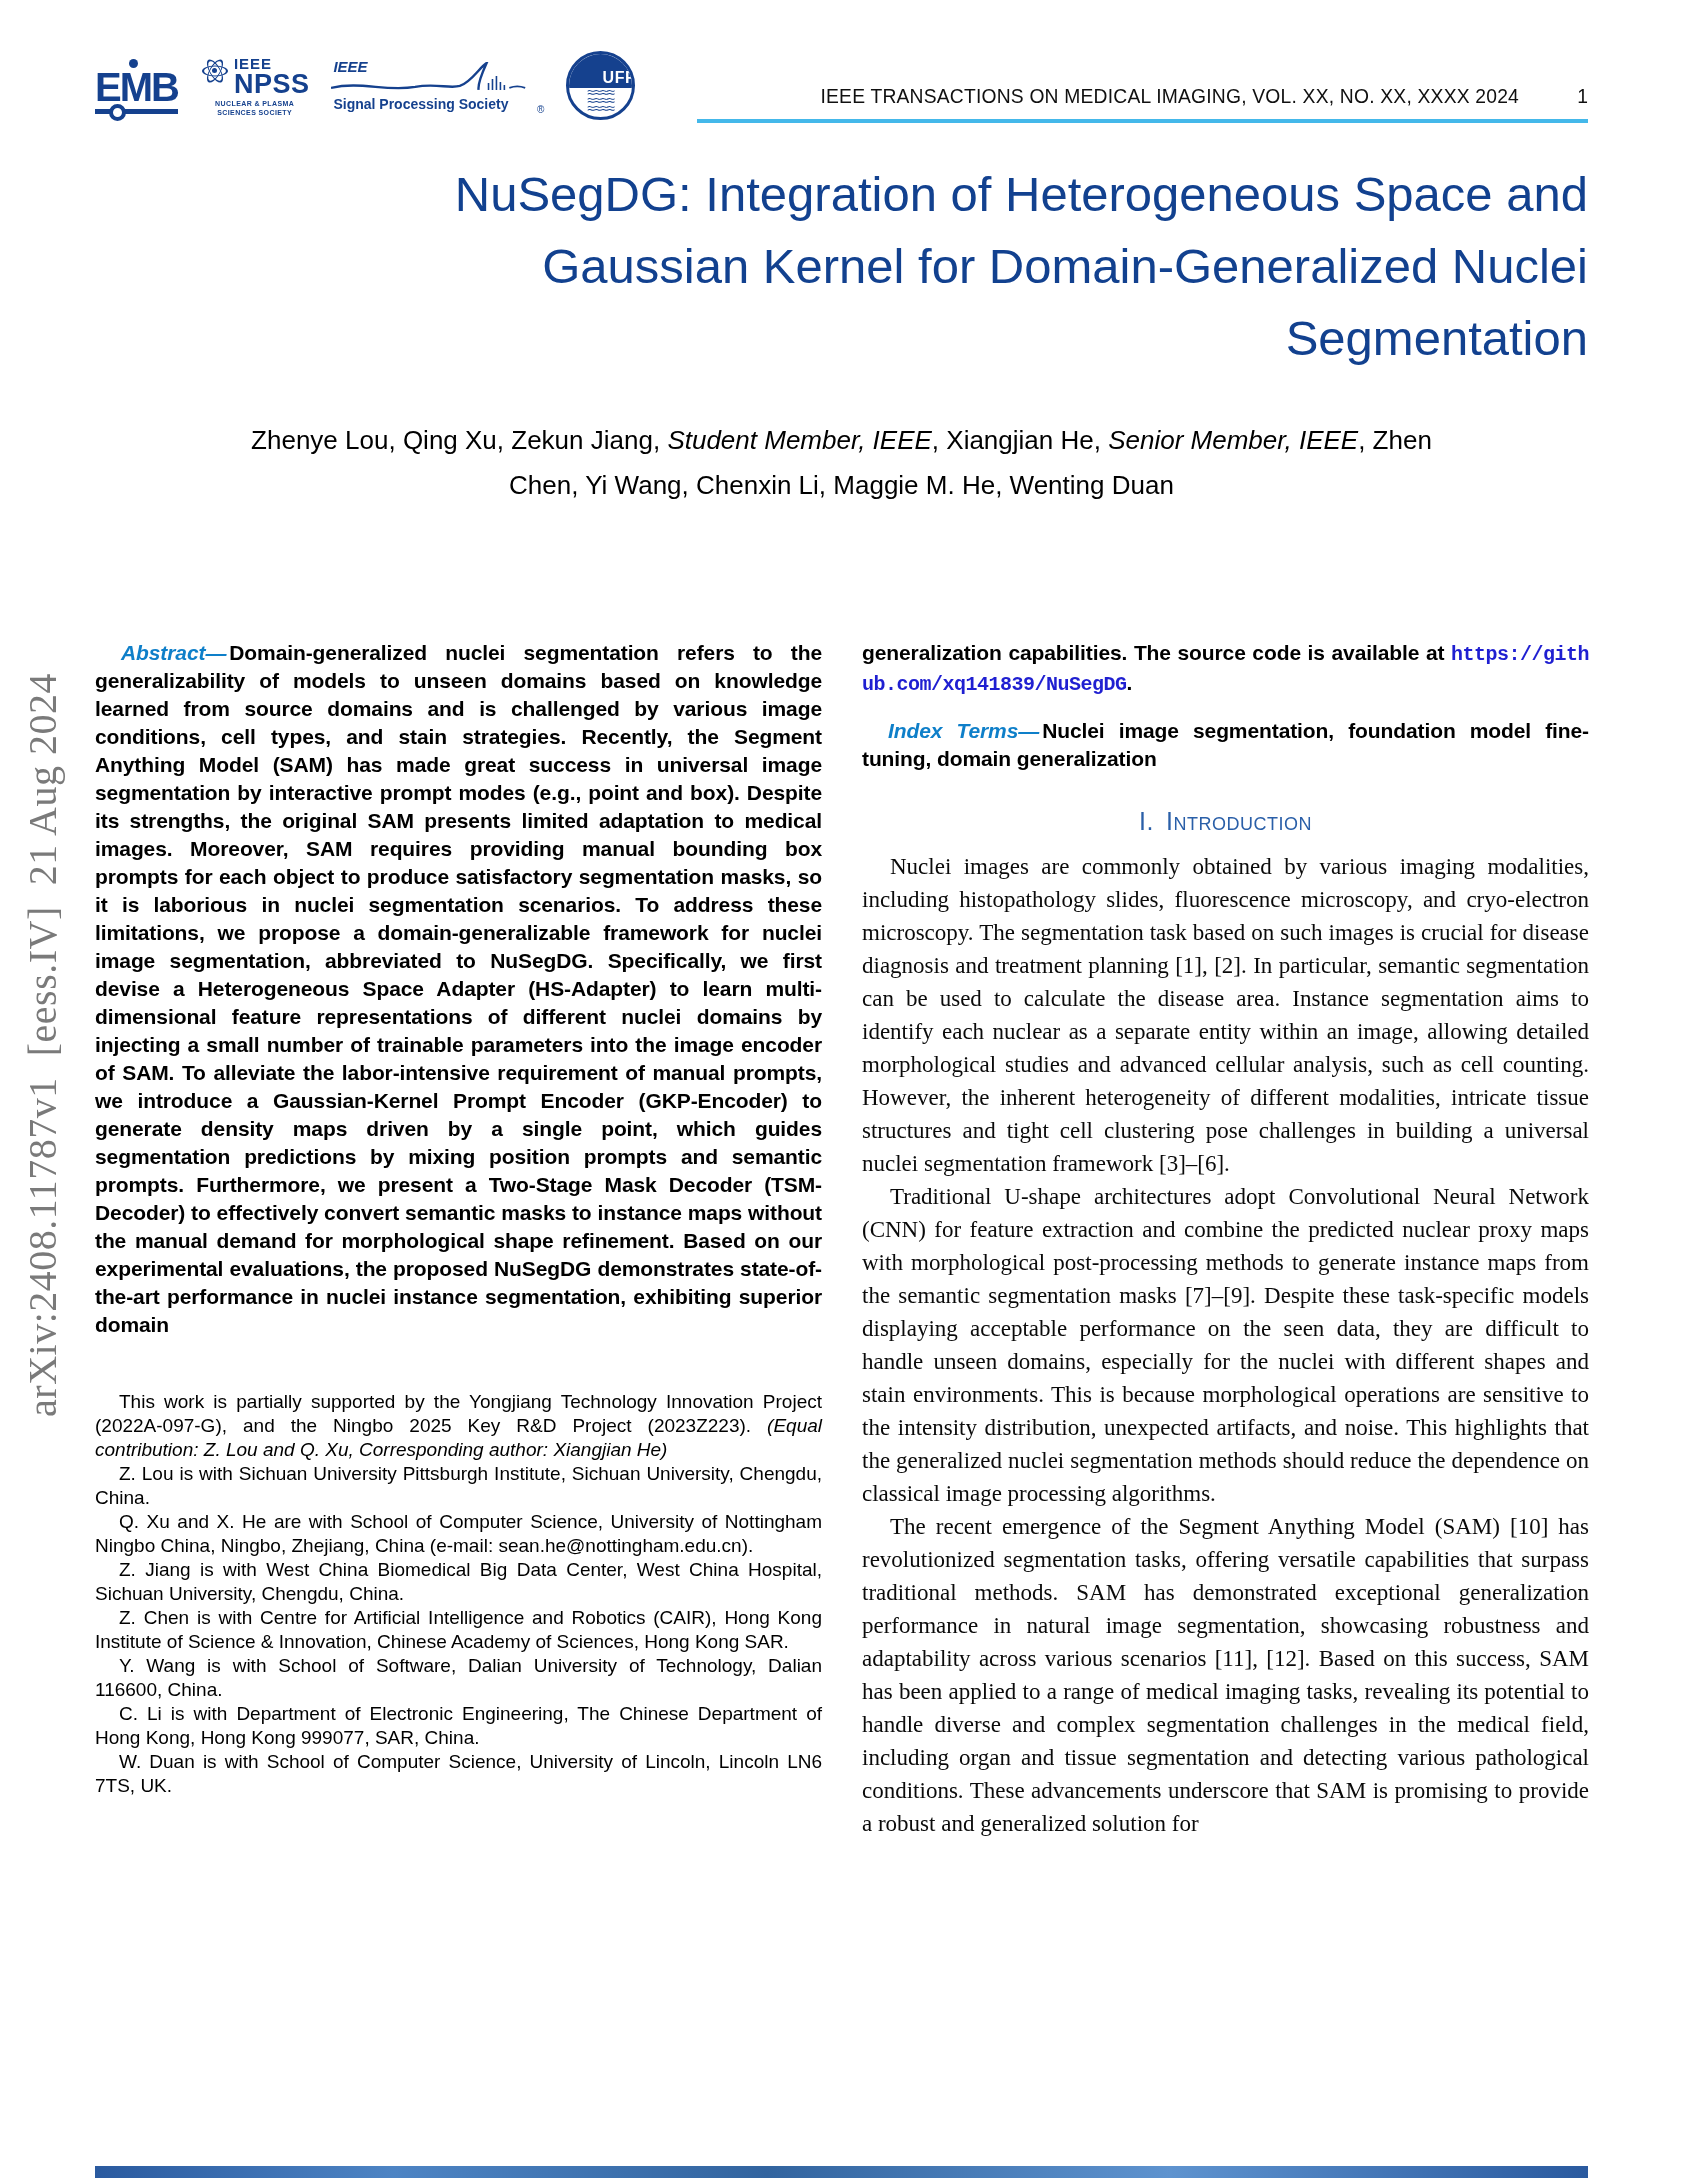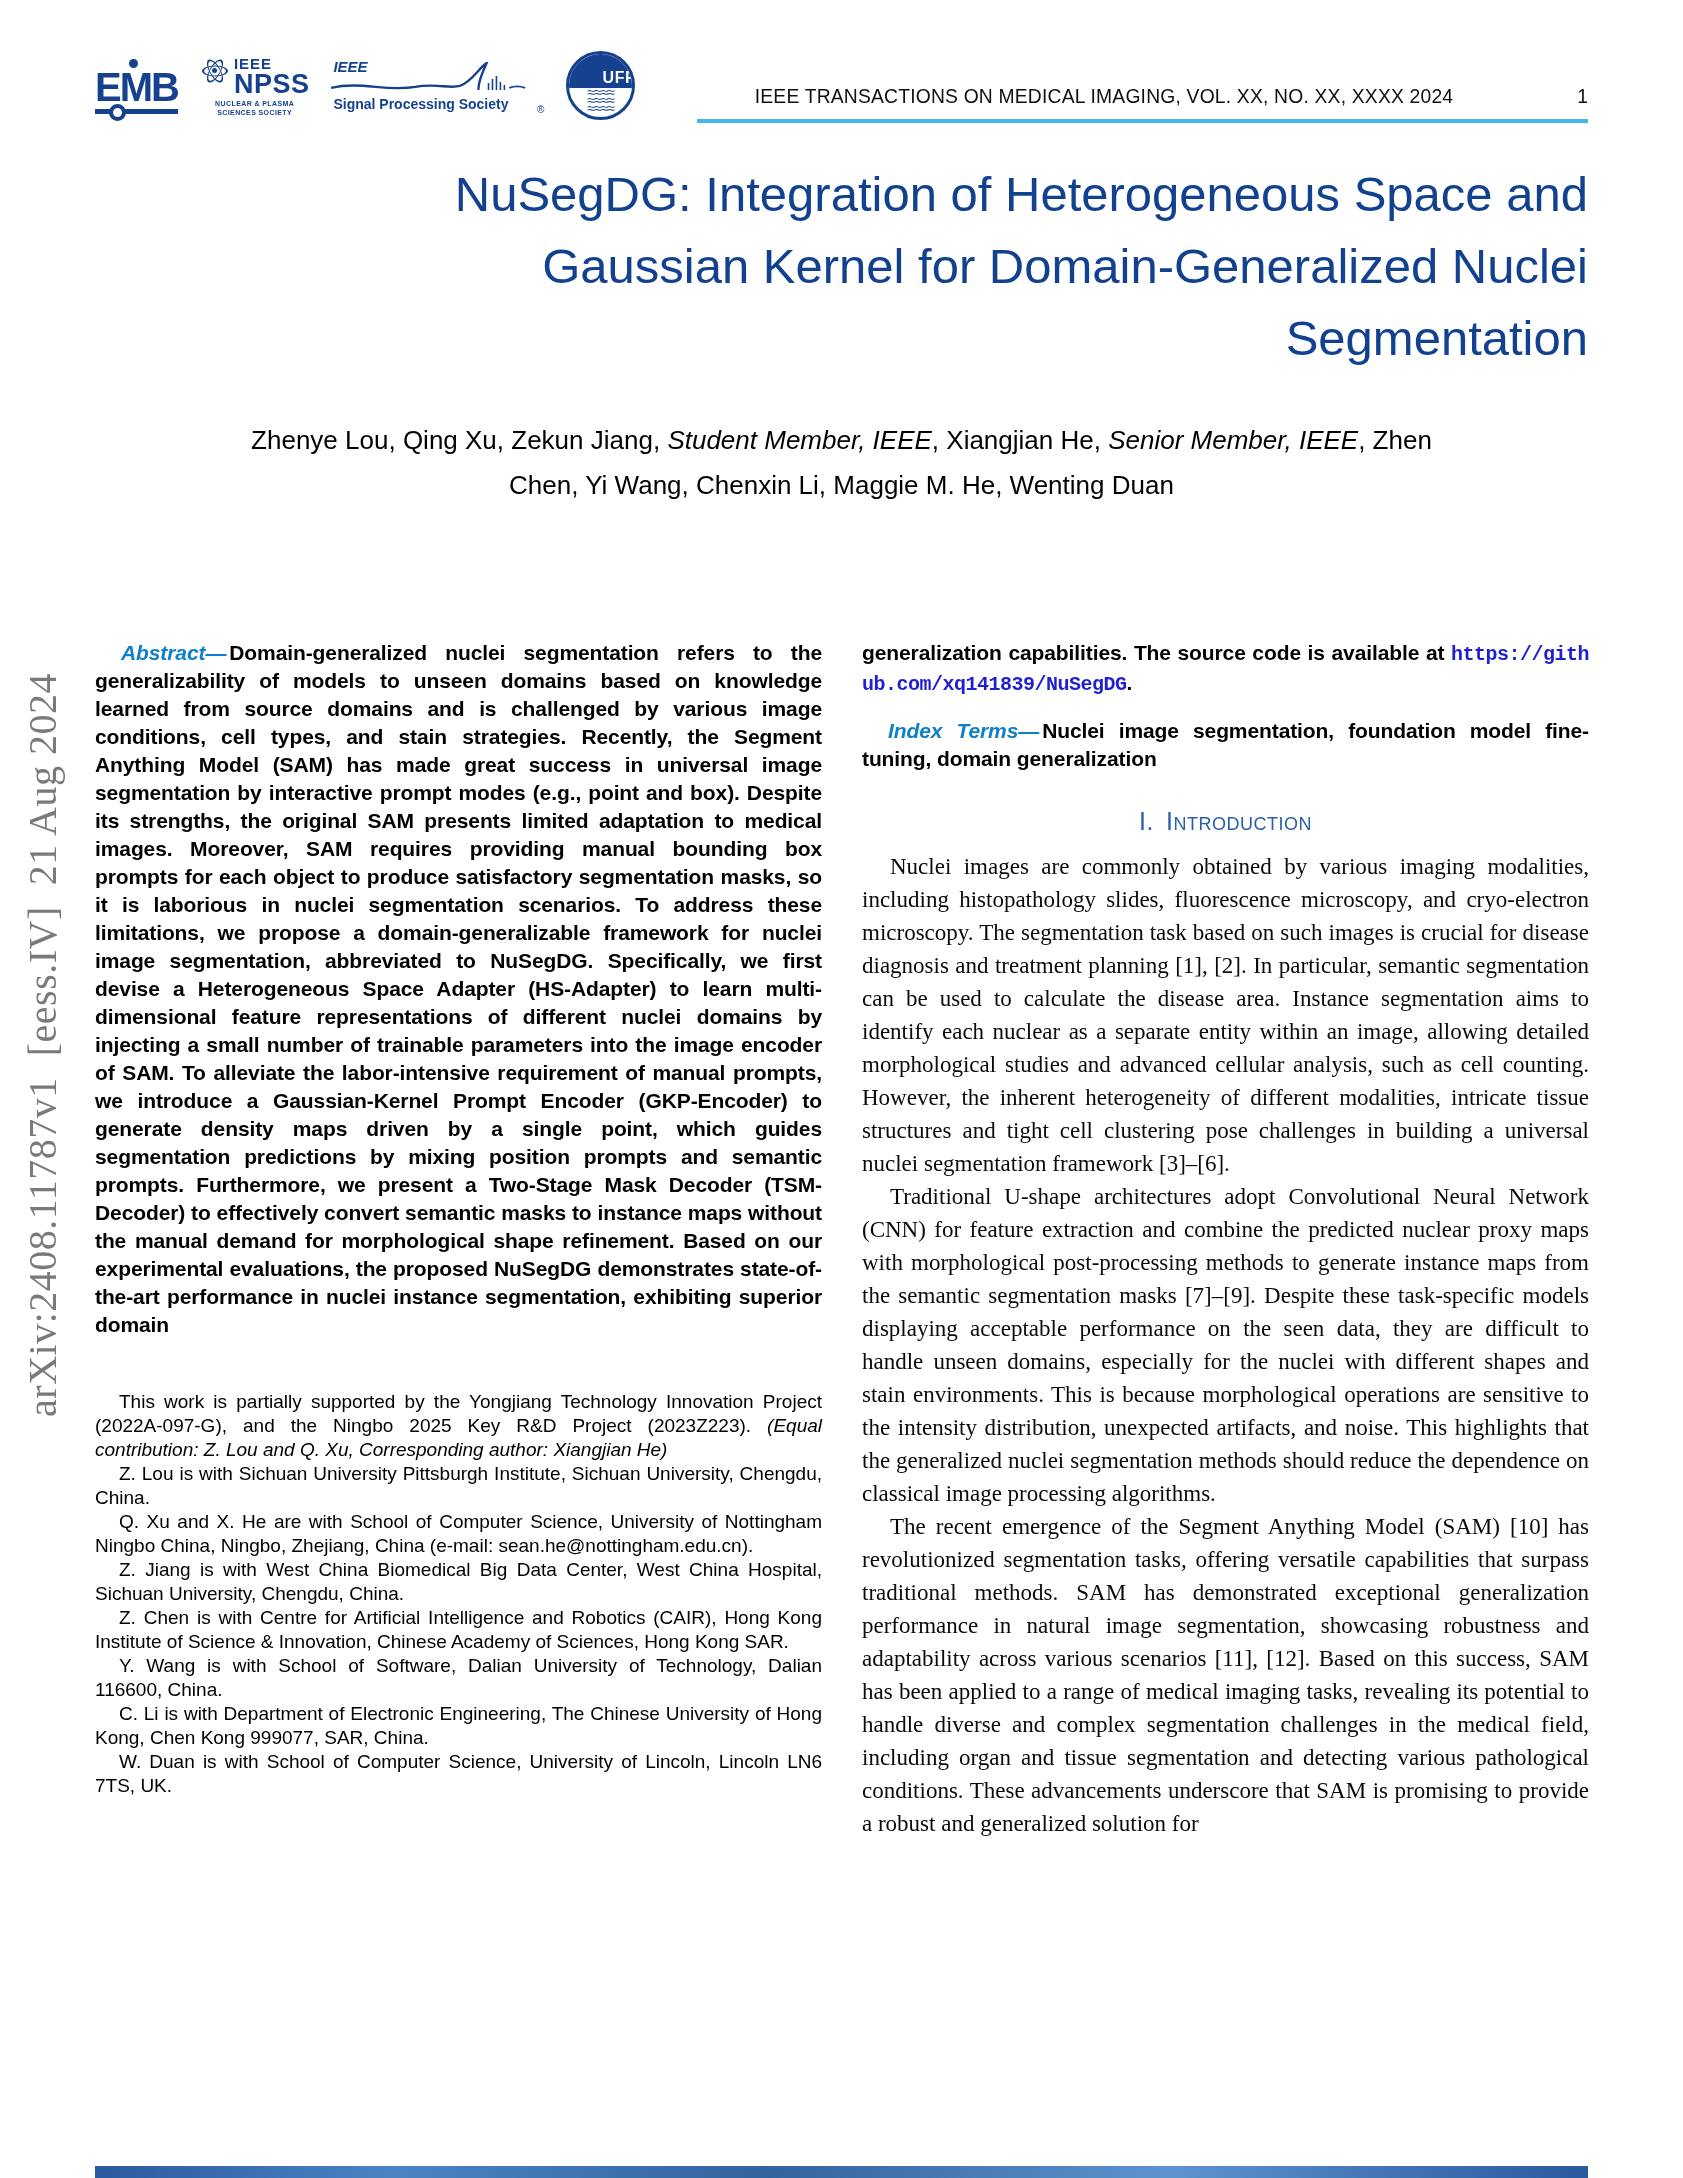--- a/index.html
+++ b/index.html
@@ -8,21 +8,21 @@
 
   
   .arxiv-strip{position:absolute;left:10px;top:475px;width:63px;height:1139px;}
   .arxiv-strip span{position:absolute;left:50%;top:50%;
         transform:translate(-50%,-50%) rotate(-90deg);white-space:nowrap;
         font-family:"Liberation Serif",serif;font-size:40px;color:#7a7a7a;letter-spacing:0.5px;}
 
   
   .header{position:absolute;left:95px;top:48px;width:1493px;height:85px;}
   .logos{position:absolute;left:0;top:2px;height:71px;display:flex;align-items:center;gap:22px;}
-  .journal-line{position:absolute;left:594px;right:69px;top:38px;text-align:center;
+  .journal-line{position:absolute;left:594px;right:69px;top:38px;text-align:right;
         font-size:19.3px;letter-spacing:0.2px;color:#101010;}
   .page-number{position:absolute;right:0;top:38px;font-size:19.3px;color:#101010;}
   .header-rule{position:absolute;left:602px;right:0;top:71px;height:4px;background:#44b8ea;}
 
   
   .emb-logo{position:relative;color:#15418e;padding-top:10px;}
   .emb-text{font-size:40px;font-weight:800;letter-spacing:-2px;line-height:1;}
   .emb-person{position:absolute;top:2px;left:34px;width:9px;height:9px;border-radius:50%;background:#15418e;}
   .emb-underline{display:block;height:5px;background:#15418e;position:relative;margin-top:2px;}
   .emb-ring{position:absolute;left:14px;top:-5px;width:9px;height:9px;border:4px solid #15418e;
@@ -172,21 +172,21 @@
     <div class="col">
       <p class="abstract first"><span class="lead">Abstract—</span><span>Domain-generalized nuclei segmentation refers to the generalizability of models to unseen domains based on knowledge learned from source domains and is challenged by various image conditions, cell types, and stain strategies. Recently, the Segment Anything Model (SAM) has made great success in universal image segmentation by interactive prompt modes (e.g., point and box). Despite its strengths, the original SAM presents limited adaptation to medical images. Moreover, SAM requires providing manual bounding box prompts for each object to produce satisfactory segmentation masks, so it is laborious in nuclei segmentation scenarios. To address these limitations, we propose a domain-generalizable framework for nuclei image segmentation, abbreviated to NuSegDG. Specifically, we first devise a Heterogeneous Space Adapter (HS-Adapter) to learn multi-dimensional feature representations of different nuclei domains by injecting a small number of trainable parameters into the image encoder of SAM. To alleviate the labor-intensive requirement of manual prompts, we introduce a Gaussian-Kernel Prompt Encoder (GKP-Encoder) to generate density maps driven by a single point, which guides segmentation predictions by mixing position prompts and semantic prompts. Furthermore, we present a Two-Stage Mask Decoder (TSM-Decoder) to effectively convert semantic masks to instance maps without the manual demand for morphological shape refinement. Based on our experimental evaluations, the proposed NuSegDG demonstrates state-of-the-art performance in nuclei instance segmentation, exhibiting superior domain</span></p>
 
       <div class="footnotes">
         <p><span>This work is partially supported by the Yongjiang Technology Innovation Project (2022A-097-G), and the Ningbo 2025 Key R&amp;D Project (2023Z223). </span><span class="it">(Equal contribution: Z. Lou and Q. Xu, Corresponding author: Xiangjian He)</span></p>
         <p>Z. Lou is with Sichuan University Pittsburgh Institute, Sichuan University, Chengdu, China.</p>
         <p>Q. Xu and X. He are with School of Computer Science, University of Nottingham Ningbo China, Ningbo, Zhejiang, China (e-mail: sean.he@nottingham.edu.cn).</p>
         <p>Z. Jiang is with West China Biomedical Big Data Center, West China Hospital, Sichuan University, Chengdu, China.</p>
         <p>Z. Chen is with Centre for Artificial Intelligence and Robotics (CAIR), Hong Kong Institute of Science &amp; Innovation, Chinese Academy of Sciences, Hong Kong SAR.</p>
         <p>Y. Wang is with School of Software, Dalian University of Technology, Dalian 116600, China.</p>
-        <p>C. Li is with Department of Electronic Engineering, The Chinese University of Hong Kong, Chen Kong 999077, SAR, China.</p>
+        <p>C. Li is with Department of Electronic Engineering, The Chinese Department of Hong Kong, Hong Kong 999077, SAR, China.</p>
         <p>W. Duan is with School of Computer Science, University of Lincoln, Lincoln LN6 7TS, UK.</p>
       </div>
     </div>
 
     <div class="col">
       <p class="abstract"><span>generalization capabilities. The source code is available at </span><a href="#" class="url">https://github.com/xq141839/NuSegDG</a><span>.</span></p>
 
       <p class="abstract index-terms"><span class="lead">Index Terms—</span><span>Nuclei image segmentation, foundation model fine-tuning, domain generalization</span></p>
 
       <h2 class="section-heading"><span class="num">I.</span><span class="sc">Introduction</span></h2>

